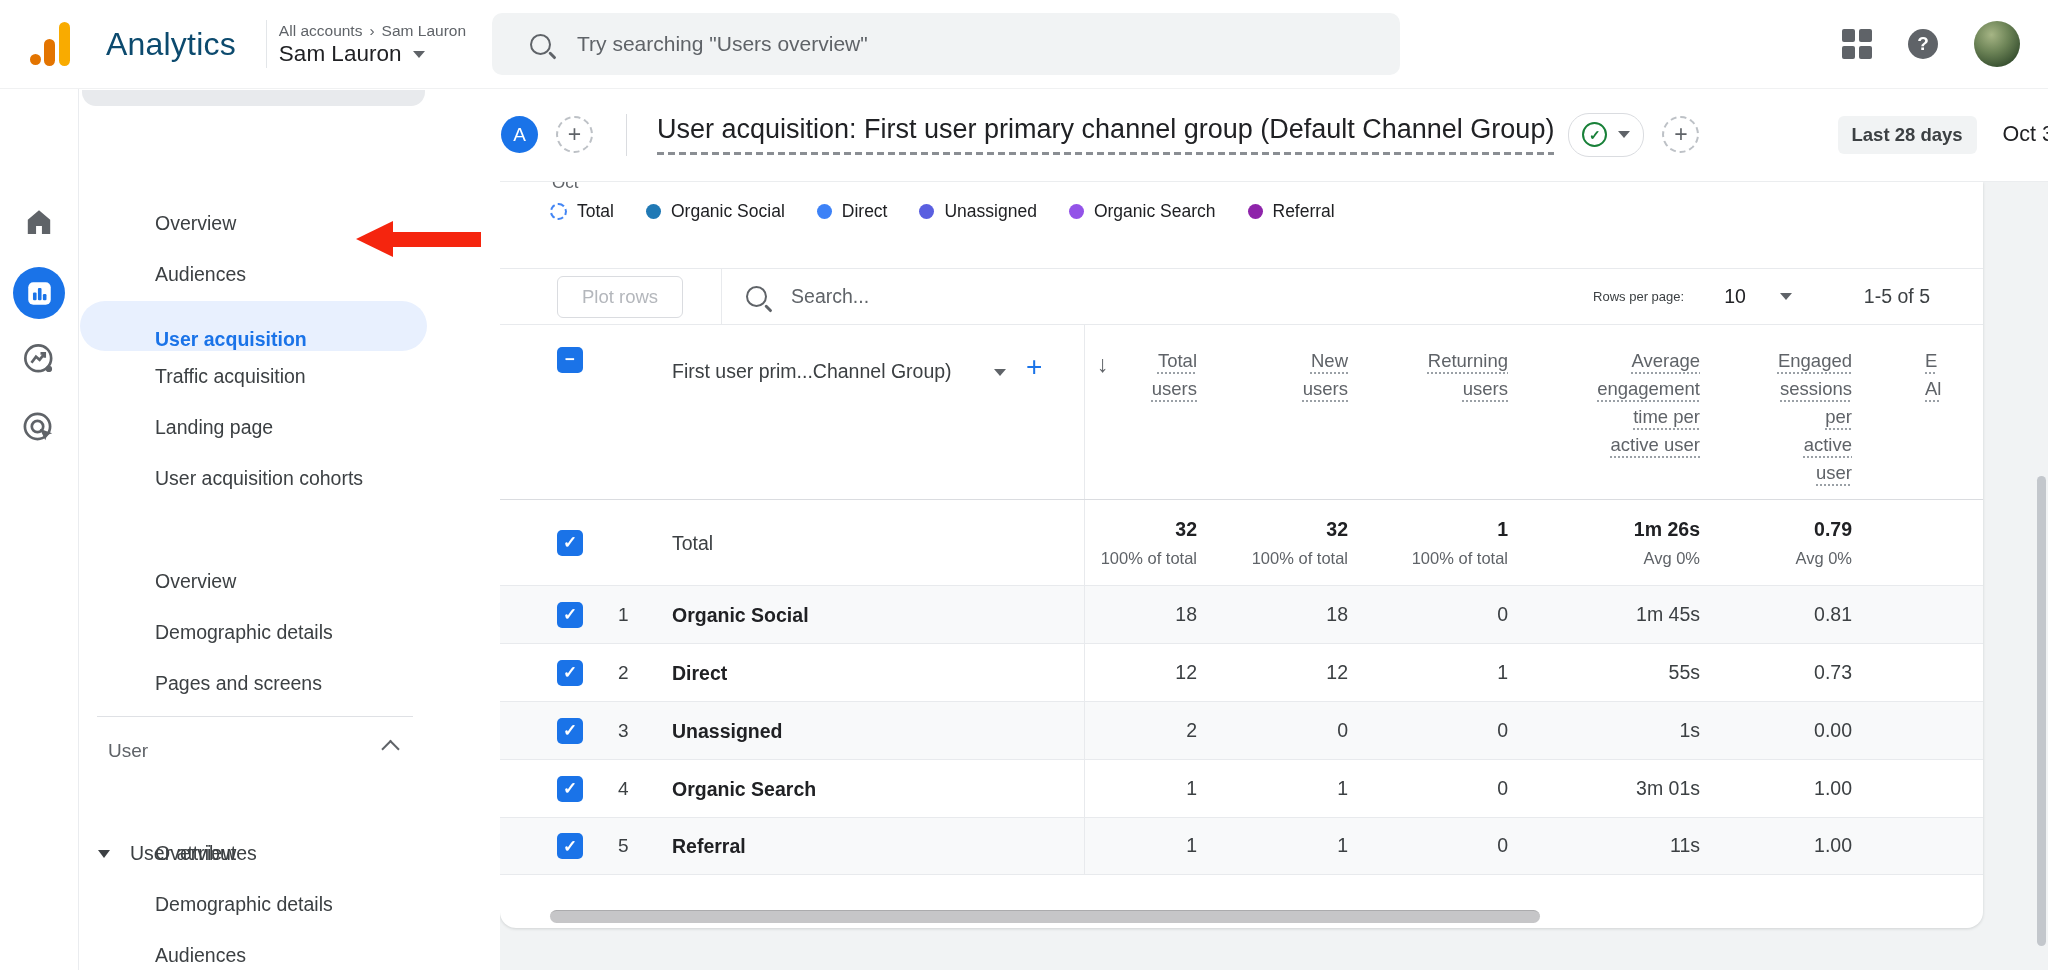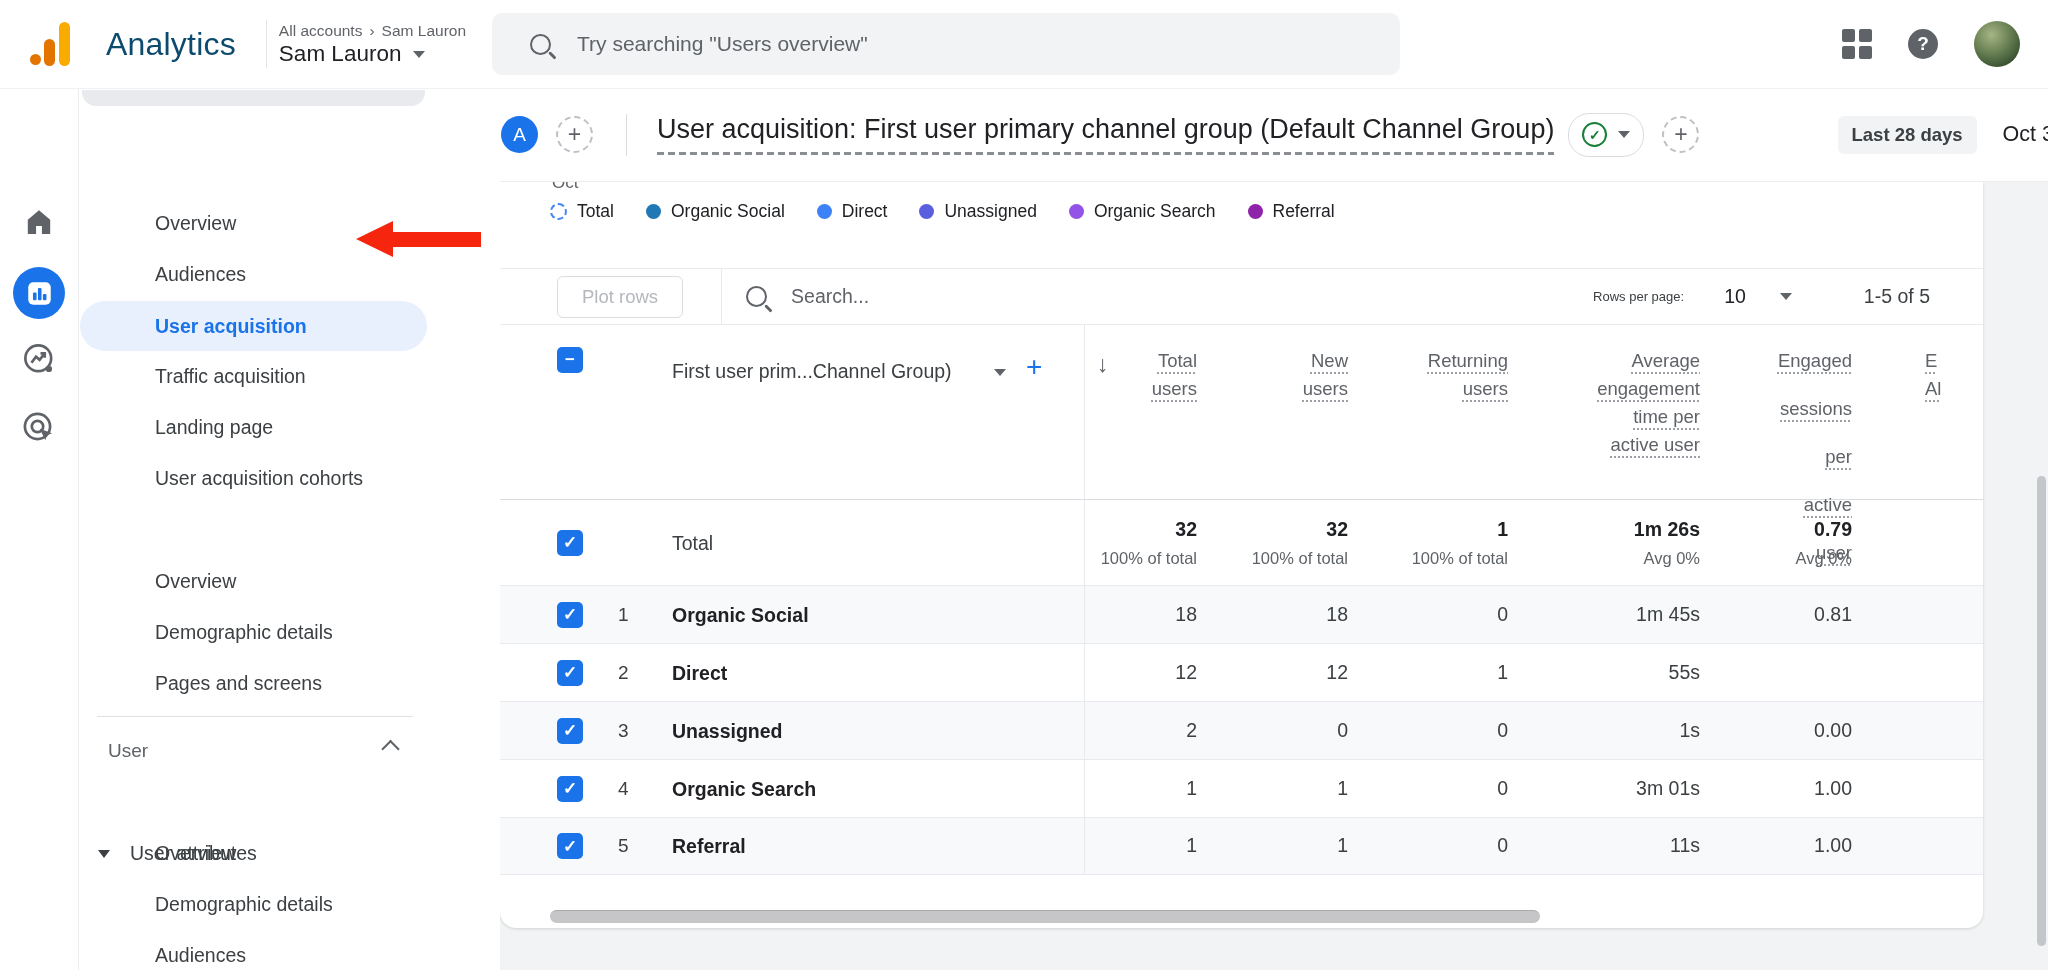--- a/index.html
+++ b/index.html
@@ -32,21 +32,21 @@
   .rail-ic{position:absolute;left:50%;transform:translateX(-50%);display:flex;align-items:center;justify-content:center;}
   .repc{width:52px;height:52px;border-radius:50%;display:flex;align-items:center;justify-content:center;}
 
   
   .sidebar{position:absolute;left:78px;top:88px;bottom:0;width:422px;background:#fff;z-index:10;}
   .scroll-pill{position:absolute;left:4px;top:2px;width:343px;height:16px;border-radius:0 0 14px 14px;background:#e8eaed;}
   .sitem{position:absolute;left:0;width:100%;height:51px;display:flex;align-items:center;font-size:19.5px;color:#3c4043;cursor:pointer;box-sizing:border-box;}
   .lvl2{padding-left:77px;}
   .grp{padding-left:52px;position:relative;}
   .grp .tri{position:absolute;left:20px;top:50%;margin-top:-4px;width:0;height:0;border-left:6px solid transparent;border-right:6px solid transparent;border-top:8px solid #3c4043;}
-  .active-pill{position:absolute;left:2px;top:213px;width:347px;height:50px;border-radius:25px;display:flex;align-items:center;padding-left:75px;box-sizing:border-box;font-size:19.5px;font-weight:bold;cursor:pointer;}
+  .active-pill{position:absolute;left:2px;top:213px;width:347px;height:50px;border-radius:25px;display:flex;align-items:flex-end;padding-left:75px;box-sizing:border-box;font-size:19.5px;font-weight:bold;cursor:pointer;}
   .ssec{padding-left:30px;color:#5f6368;font-size:19px;position:relative;}
   .chev-up{position:absolute;left:306px;top:50%;margin-top:-2px;width:11px;height:11px;border-left:2.5px solid #5f6368;border-top:2.5px solid #5f6368;transform:translateY(-50%) rotate(45deg);}
   .sdivider{position:absolute;left:19px;width:316px;height:1px;background:#dfe1e5;}
 
   
   .red-arrow{position:absolute;left:356px;top:221px;display:flex;align-items:center;z-index:60;}
   .red-arrow .head{width:0;height:0;border-top:18px solid transparent;border-bottom:18px solid transparent;border-right:37px solid #f5250e;}
   .red-arrow .shaft{width:88px;height:15px;background:#f5250e;}
 
   
@@ -85,21 +85,21 @@
   .thead{position:absolute;left:0;right:0;top:143px;height:175px;display:flex;border-bottom:1px solid #dadce0;box-sizing:border-box;}
   .cgroup{width:585px;flex:none;position:relative;border-right:1px solid #e8eaed;box-sizing:border-box;height:100%;}
   .cb{width:26px;height:26px;border-radius:5px;color:#fff;display:flex;align-items:center;justify-content:center;font-size:17px;font-weight:bold;position:absolute;left:57px;cursor:pointer;}
   .thead .cb{top:22px;}
   .dimh{position:absolute;left:172px;top:35px;font-size:19.5px;color:#3c4043;white-space:nowrap;cursor:pointer;}
   .hcaret{position:absolute;left:494px;top:44px;}
   .hplus{position:absolute;left:526px;top:26px;color:#1a73e8;font-size:28px;cursor:pointer;}
   .sortarrow{position:absolute;left:597px;top:26px;font-size:23px;color:#5f6368;}
   .mh{flex:none;display:flex;flex-direction:column;align-items:flex-end;padding-top:22px;font-size:18.5px;color:#5f6368;line-height:28px;box-sizing:border-box;cursor:pointer;}
   .mh span{text-decoration:underline dotted 2px;text-decoration-color:#9aa0a6;text-underline-offset:5px;white-space:nowrap;}
-  .m1{width:112px;}.m2{width:151px;}.m3{width:160px;}.m4{width:192px;}.m5{width:152px;gap:20px;}
+  .m1{width:112px;}.m2{width:151px;}.m3{width:160px;}.m4{width:192px;}.m5{width:152px;}
   .m6{width:208px;}
   .mh.m6{align-items:flex-start;padding-left:73px;}
 
   .trow{position:absolute;left:0;right:0;display:flex;box-sizing:border-box;}
   .trow.total{top:318px;height:85px;}
   .mcell{flex:none;display:flex;flex-direction:column;justify-content:center;align-items:flex-end;gap:8px;box-sizing:border-box;}
   .tot-val{font-size:19.5px;font-weight:bold;color:#202124;}
   .tot-sub{font-size:16.5px;color:#5f6368;}
   .tlabel{position:absolute;left:172px;top:50%;transform:translateY(-50%);font-size:19.5px;color:#3c4043;}
   .trow .cb{top:50%;margin-top:-13px;}
@@ -409,20 +409,23 @@
           </div>
         <div class="mcell m2 rv">
             <div>12</div>
           </div>
         <div class="mcell m3 rv">
             <div>1</div>
           </div>
         <div class="mcell m4 rv">
             <div>55s</div>
           </div>
+        <div class="mcell m5 rv">
+            <div>0.73</div>
+          </div>
         <div class="mcell m6"></div>
       </div>
 
       <div class="trow r alt" style="top:519px;">
         <div class="cgroup">
           <span class="cb" style="background: rgb(26, 115, 232);">✓</span>
           <span class="rank">3</span>
           <span class="chan">Unassigned</span>
         </div>
         <div class="mcell m1 rv">

